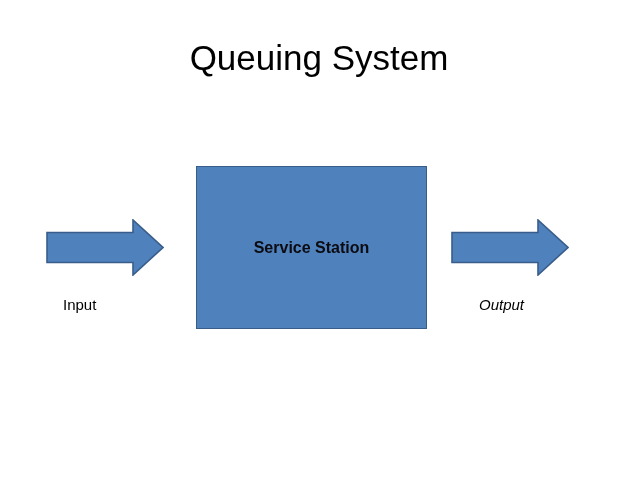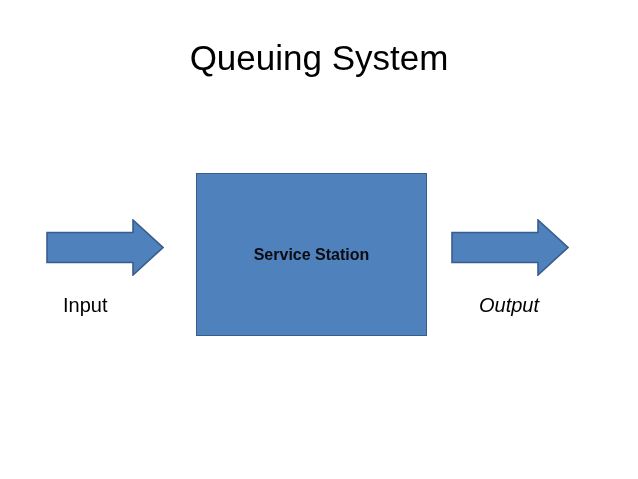--- a/index.html
+++ b/index.html
@@ -28,21 +28,21 @@
     font-size: 35px;
     font-weight: 400;
     color: #000000;
     letter-spacing: 0px;
     line-height: 40px;
     white-space: nowrap;
   }
   #service-station-box {
     position: absolute;
     left: 196px;
-    top: 173px;
+    top: 166px;
     width: 231px;
     height: 163px;
     background: #4F81BD;
     border: 1px solid #385D8A;
     box-sizing: border-box;
     text-align: right;
   }
   #service-station-label {
     position: absolute;
     left: 0;
@@ -61,21 +61,21 @@
     position: absolute;
     top: 219px;
     width: 118px;
     height: 57px;
   }
   #input-arrow { left: 46px; }
   #output-arrow { left: 451px; }
   .arrow-shape svg { display: block; }
   .flow-label {
     position: absolute;
-    font-size: 20px;
+    font-size: 15px;
     font-weight: 400;
     color: #000000;
     white-space: nowrap;
     line-height: 18px;
     text-align: center;
   }
   #input-label {
     left: 63px;
     top: 296px;
   }

